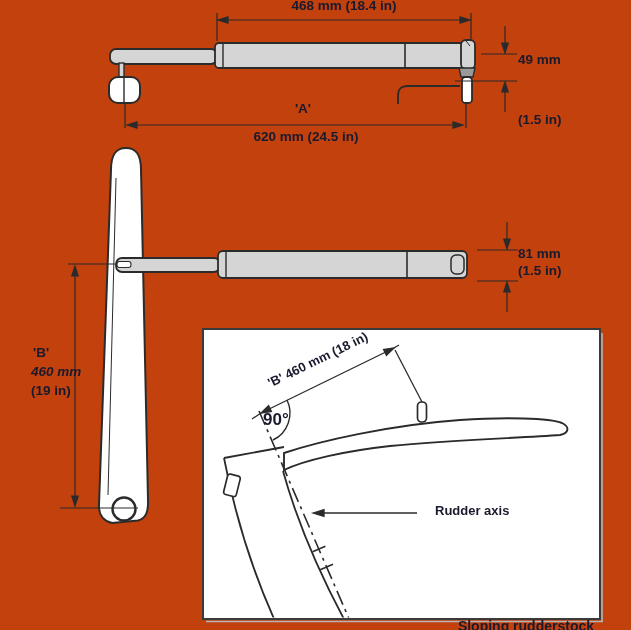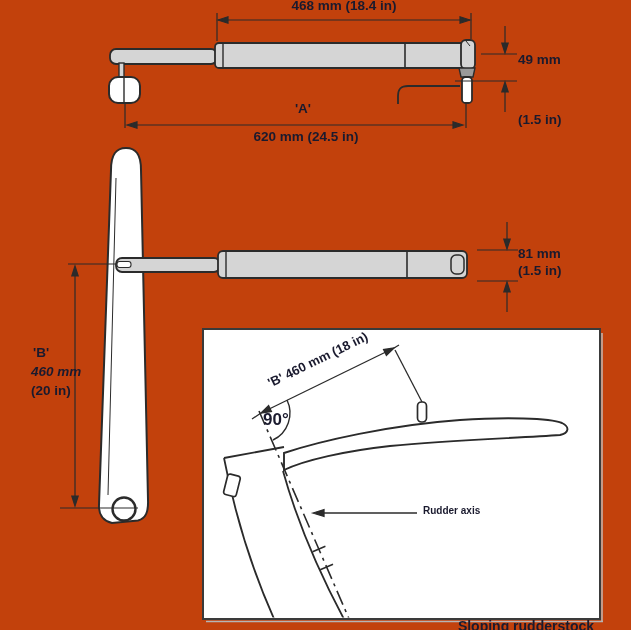--- a/index.html
+++ b/index.html
@@ -156,20 +156,20 @@
   <div class="label" style="left:518px;top:69px;margin-top:43px;">(1.5 in)</div>
 
   <div class="label center" style="left:253px;top:101px;width:100px;">'A'</div>
   <div class="label center" style="left:206px;top:129px;width:200px;">620 mm (24.5 in)</div>
 
   <div class="label" style="left:518px;top:246px;">81 mm</div>
   <div class="label" style="left:518px;top:263px;">(1.5 in)</div>
 
   <div class="label" style="left:33px;top:345px;">'B'</div>
   <div class="label" style="left:31px;top:364px;font-style:italic;">460 mm</div>
-  <div class="label" style="left:31px;top:383px;">(20 in)</div>
+  <div class="label" style="left:31px;top:383px;">(19 in)</div>
 
   <div class="label center rot" style="left:236px;top:352px;width:164px;font-size:13px;">'B' 460 mm (18 in)</div>
   <div class="label" style="left:263px;top:412px;font-size:17px;">90°</div>
-  <div class="label" style="left:423px;top:503px;font-size:10px;">Rudder axis</div>
+  <div class="label" style="left:435px;top:503px;font-size:13px;">Rudder axis</div>
   <div class="label right caption" style="left:420px;top:618px;width:174px;">Sloping rudderstock</div>
 
 </div>
 
 </body></html>

